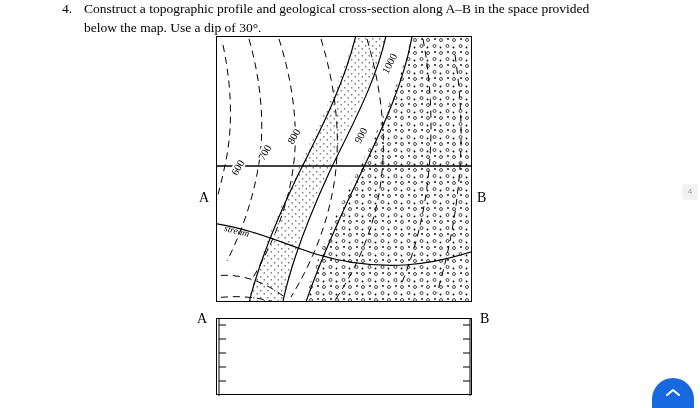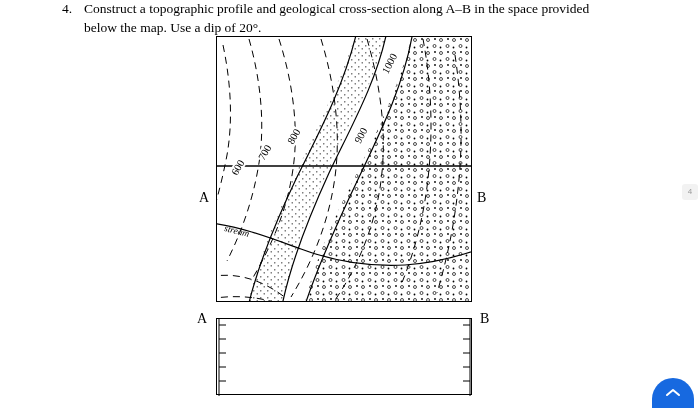--- a/index.html
+++ b/index.html
@@ -130,21 +130,21 @@
     white-space: nowrap;
   }
 </style>
 </head>
 <body>
 
 <div class="page">
 
   <div class="question">
     <div class="q-num">4.</div>
-    <div class="q-text">Construct a topographic profile and geological cross-section along A–B in the space provided below the map. Use a dip of 20°.</div>
+    <div class="q-text">Construct a topographic profile and geological cross-section along A–B in the space provided below the map. Use a dip of 30°.</div>
   </div>
 
   <div class="map-wrap">
     <div class="map-frame">
       <svg class="map-svg" width="256" height="266" viewBox="0 0 256 266">
         <defs>
 
           <pattern id="dotsDense" width="13" height="13" patternUnits="userSpaceOnUse">
             <circle cx="3" cy="3" r="1.5" fill="none" stroke="#000" stroke-width="0.7"></circle>
             <circle cx="9.5" cy="9" r="1.5" fill="none" stroke="#000" stroke-width="0.7"></circle>

